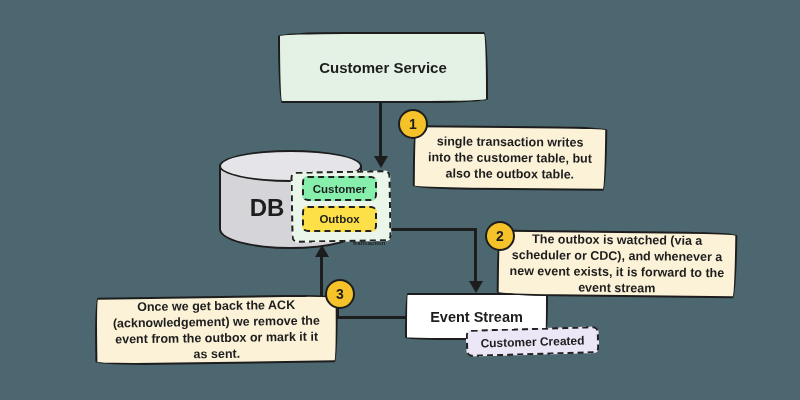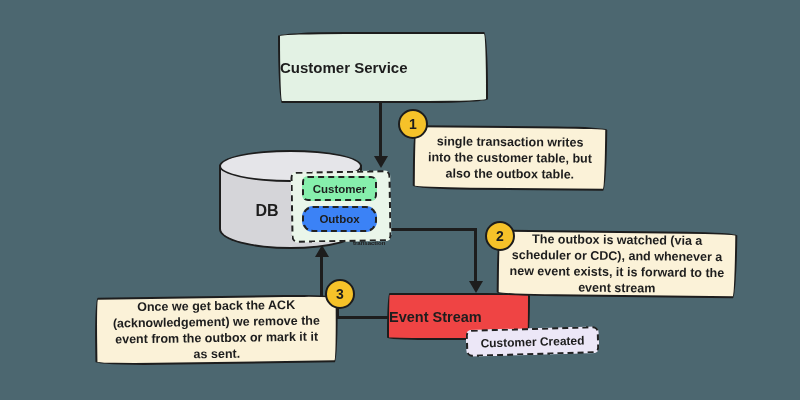--- a/index.html
+++ b/index.html
@@ -11,55 +11,55 @@
     overflow:hidden;
     color:#1d1d1d;
   }
   #stage { position:absolute; inset:0; }
 
   
   .sketch {
     position:absolute;
     border:2.5px solid #1d1d1d;
     border-radius: 255px 15px 225px 15px / 15px 225px 15px 255px;
-    display:flex; align-items:center; justify-content:flex-start;
+    display:flex; align-items:center; justify-content:center;
     text-align:center;
     font-weight:bold;
   }
   .dashedbox {
     position:absolute;
     border:2px dashed #222;
     border-radius:6px;
     display:flex; align-items:center; justify-content:center;
     font-weight:bold;
   }
 
   
   .cs-box   { left:278px; top:32px;  width:210px; height:71px; background:#e3f2e4; font-size:15px; }
-  .es-box   { left:387px; top:293px; width:143px; height:47px; background:#ef4444; font-size:14.5px;
+  .es-box   { left:405px; top:293px; width:143px; height:47px; background:#ffffff; font-size:14.5px;
               border-radius: 15px 255px 15px 225px / 225px 15px 255px 15px; }
   .cc-box   { left:466px; top:328px; width:133px; height:27px; background:#ece7f7; font-size:12px;
               border-width:2.5px; transform:rotate(-1.6deg); }
 
   
   .db-cyl   { position:absolute; left:219px; top:150px; width:143px; height:100px; }
   .db-body  { position:absolute; left:0; top:15px; width:143px; height:84px;
               background:#d5d5d9; border:2.5px solid #1d1d1d; border-top:none;
               border-radius: 0 0 50% 50% / 0 0 20px 20px; }
   .db-top   { position:absolute; left:0; top:0; width:143px; height:32px;
               background:#e5e5e9; border:2.5px solid #1d1d1d; border-radius:50%; }
-  .db-label { position:absolute; left:18px; top:52px; width:60px; text-align:center;
-              font-weight:bold; font-size:16px; }
+  .db-label { position:absolute; left:18px; top:44px; width:60px; text-align:center;
+              font-weight:bold; font-size:24px; }
 
   
   .txn-group { left:291px; top:171px; width:100px; height:71px; background:#eaf6ea;
                transform:rotate(-1deg); }
   .txn-label { position:absolute; left:353px; top:240px; font-size:6px; font-weight:bold; color:#1d1d1d; }
   .tbl-customer { left:302px; top:176px; width:75px; height:25px; background:#86efac; font-size:11.5px; }
-  .tbl-outbox   { left:302px; top:206px; width:75px; height:26px; background:#3b82f6; font-size:11.5px;border-radius:11px; }
+  .tbl-outbox   { left:302px; top:206px; width:75px; height:26px; background:#fde047; font-size:11.5px; }
 
   
   .note {
     position:absolute;
     background:#fbf2d8;
     border:2.5px solid #1d1d1d;
     border-radius: 10px 160px 12px 185px / 135px 10px 195px 12px;
     display:flex; align-items:center; justify-content:center;
     text-align:center; font-weight:bold; font-size:12.5px; line-height:1.3;
     padding:6px 10px;

